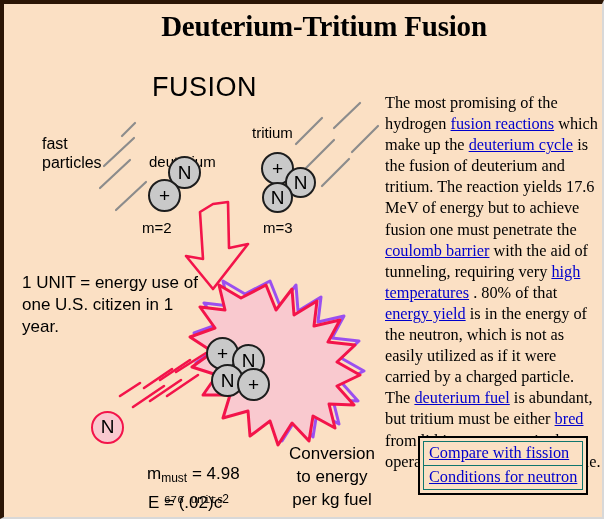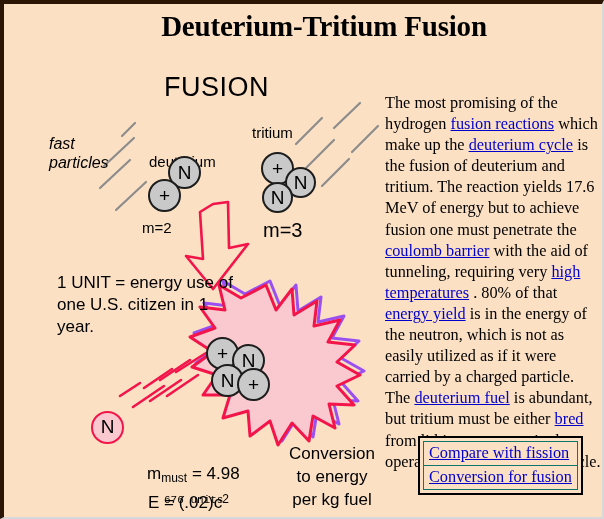--- a/index.html
+++ b/index.html
@@ -35,43 +35,41 @@
     letter-spacing: -0.2px;
     margin-left: 22px;
   }
 
   
   #fusion-heading {
     left: 148px; top: 68px;
     font-size: 27px;
     color: #000000;
     letter-spacing: 0.5px;
-    margin-left: 12px;
   }
 
   
   .lbl {
     font-family: "Liberation Sans", sans-serif;
     color: #000000;
     line-height: 1.18;
     white-space: pre-line;
   }
 
-  #fast-particles-label { left: 45px; top: 131px; font-size: 16px; font-style: italic; }
+  #fast-particles-label { left: 38px; top: 131px; font-size: 16px; }
   #deuterium-label      { left: 145px; top: 149px; font-size: 15px; }
   #tritium-label        { left: 248px; top: 120px; font-size: 15px; }
   #deuterium-mass       { left: 138px; top: 215px; font-size: 15px; }
-  #tritium-mass         { left: 259px; top: 215px; font-size: 20px; }
+  #tritium-mass         { left: 259px; top: 215px; font-size: 15px; }
 
   #unit-note {
     left: 18px; top: 268px;
     font-size: 17px;
     line-height: 1.30;
     width: 190px;
-    margin-left: 35px;
   }
 
   #mass-after {
     left: 143px; top: 440px;
     font-size: 17px;
   }
   #mass-after .sub { font-size: 12px; vertical-align: -3px; }
   #energy-eq {
     left: 144px; top: 468px;
     font-size: 17px;
@@ -234,17 +232,17 @@
 to energy
 per kg fuel</div>
 
   <div class="abs" id="article"><span>The most promising of the hydrogen </span><a href="#">fusion reactions</a><span> which make up the </span><a href="#">deuterium cycle</a><span> is the fusion of deuterium and tritium. The reaction yields 17.6 MeV of energy but to achieve fusion one must penetrate the </span><a href="#">coulomb barrier</a><span> with the aid of tunneling, requiring very </span><a href="#">high temperatures</a><span> . 80% of that </span><a href="#">energy yield</a><span> is in the energy of the neutron, which is not as easily utilized as if it were carried by a charged particle. The </span><a href="#">deuterium fuel</a><span> is abundant, but tritium must be either </span><a href="#">bred</a><span> from lithium or gotten in the operation of the deuterium cycle.</span></div>
 
   <div class="abs" id="link-box">
     <div class="boxlink">
       <a href="#">Compare with fission</a>
     </div>
     <div class="boxlink">
-      <a href="#">Conversion for fusion</a>
+      <a href="#">Conditions for neutron</a>
     </div>
   </div>
 
 </div>
 
 </body></html>

